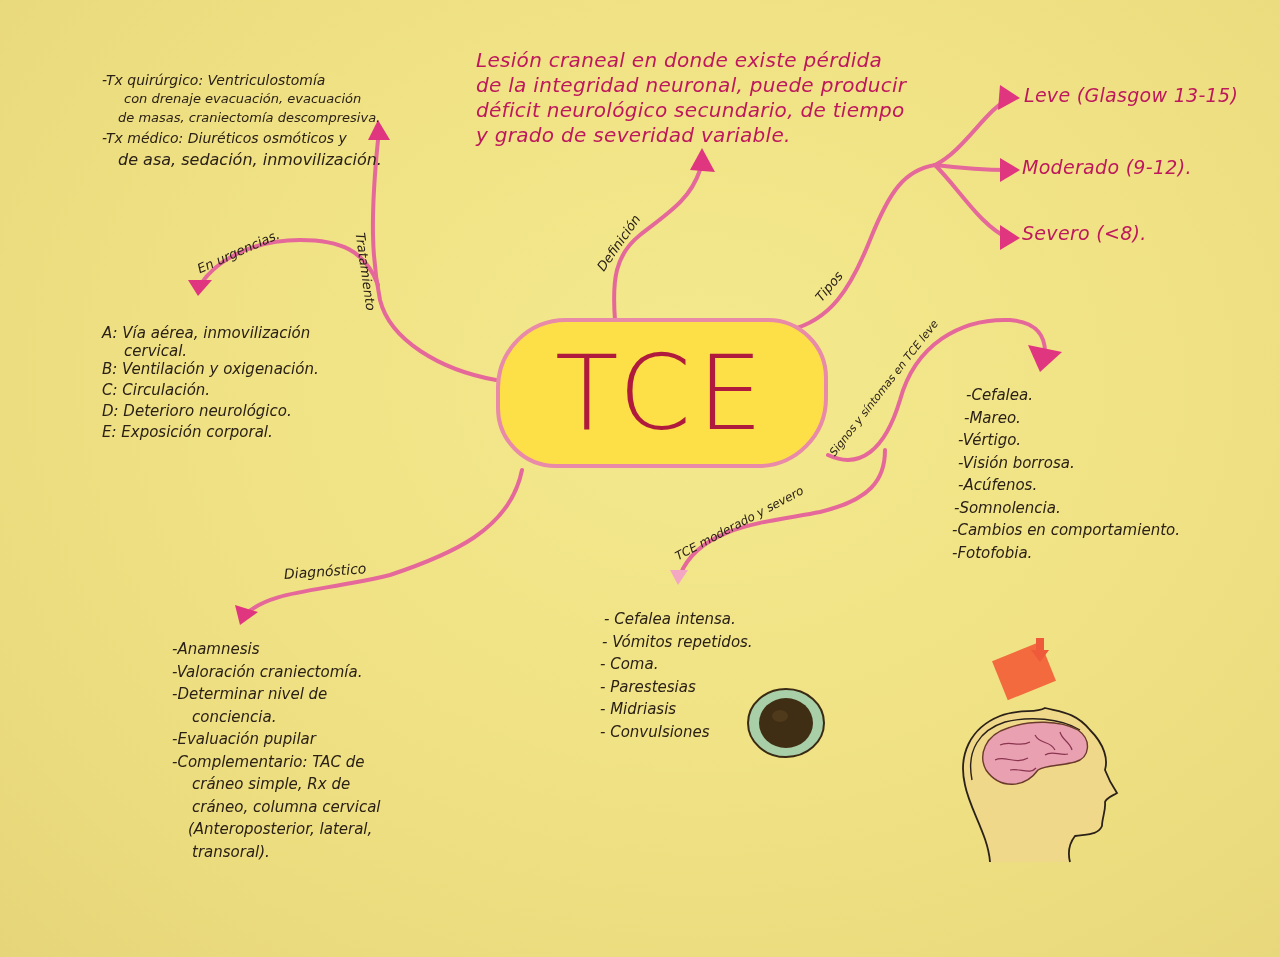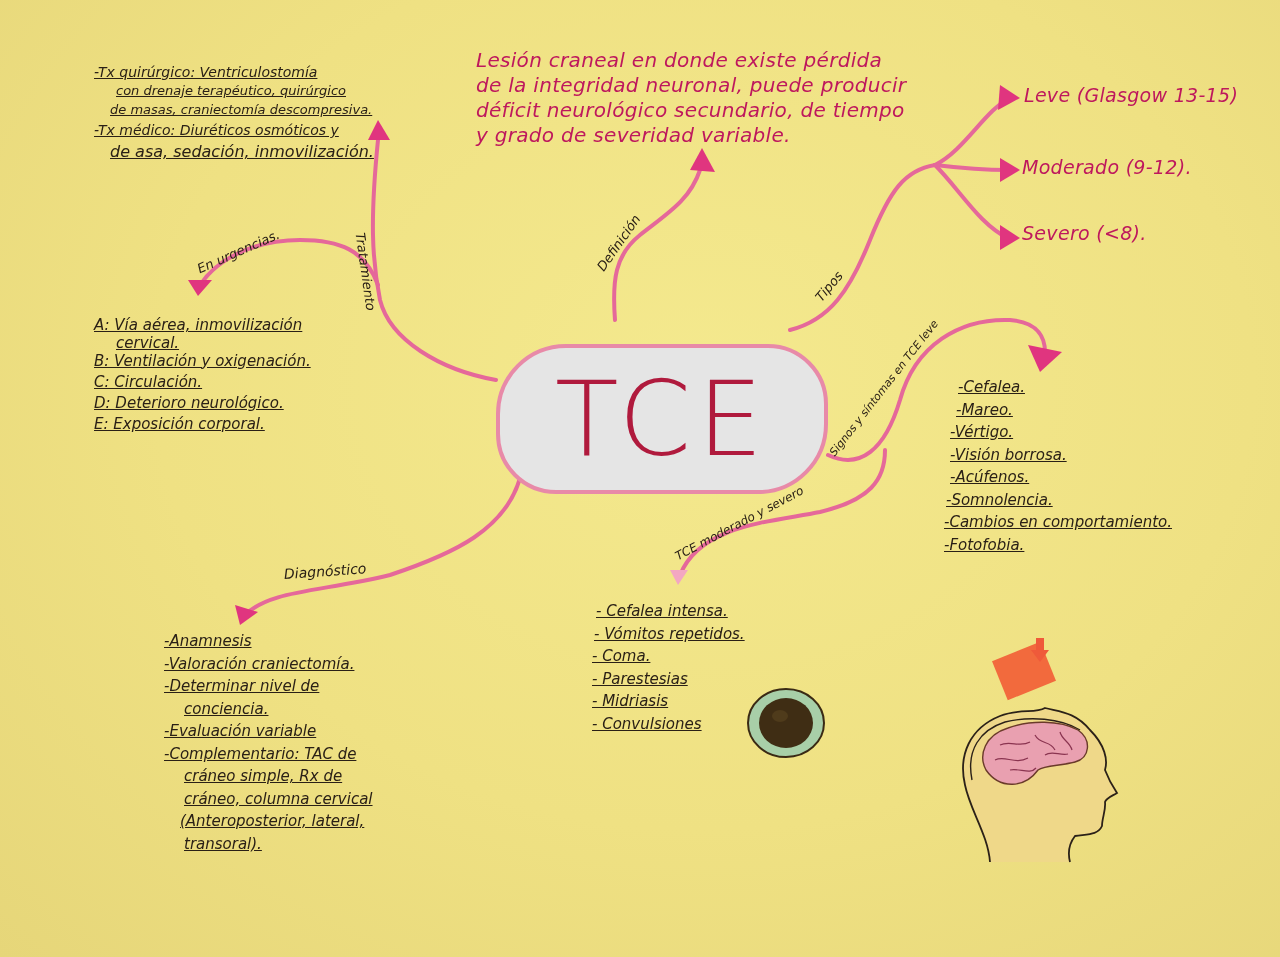--- a/index.html
+++ b/index.html
@@ -9,28 +9,28 @@
       font-family: "DejaVu Sans", sans-serif;
       color: #2a2016;
     }
     .canvas { position: absolute; left: 0; top: 0; width: 1280px; height: 957px; }
     svg.links { position: absolute; left: 0; top: 0; }
     .t { position: absolute; font-family: "DejaVu Sans", sans-serif; color: #be185d; line-height: 1.2; white-space: nowrap; }
     .hand { font-style: italic; letter-spacing: 0.3px; }
     .center-node {
       position: absolute; left: 496px; top: 318px; width: 332px; height: 150px;
       border: 4px solid #e88aa8; border-radius: 70px 60px 70px 60px;
-      background: #e5e5e5; box-sizing: border-box;
-      display: flex; align-items: center; justify-content: center; margin-top: 26px;
+      background: #fde047; box-sizing: border-box;
+      display: flex; align-items: center; justify-content: center;
     }
     .center-title {
       font-family: "DejaVu Sans", sans-serif; font-weight: 300; font-size: 104px;
       color: #b01a3d; letter-spacing: 6px; line-height: 1;
     }
-    .list { position: absolute; margin: 4px; padding: 0; list-style: none; text-decoration: underline; }
+    .list { position: absolute; margin: 12px; padding: 0; list-style: none; }
     .list li { font-size: 15px; font-style: italic; line-height: 1.5; white-space: nowrap; }
     .branch-label { position: absolute; font-size: 13px; font-style: italic; white-space: nowrap; transform-origin: left center; }
     .def-text { font-size: 20px; line-height: 1.25; }
   </style>
 </head>
 <body>
 
 <div class="canvas">
 
   <svg class="links" width="1280" height="957" viewBox="0 0 1280 957">
@@ -104,32 +104,32 @@
     <li>- Midriasis</li>
     <li>- Convulsiones</li>
   </ul>
 
   <span class="branch-label" style="left:284px; top:566px; transform: rotate(-4deg); font-size:14px;">Diagnóstico</span>
   <ul class="list" style="left:160px; top:626px;">
     <li>-Anamnesis</li>
     <li>-Valoración craniectomía.</li>
     <li>-Determinar nivel de</li>
     <li style="padding-left:20px">conciencia.</li>
-    <li>-Evaluación variable</li>
+    <li>-Evaluación pupilar</li>
     <li>-Complementario: TAC de</li>
     <li style="padding-left:20px">cráneo simple, Rx de</li>
     <li style="padding-left:20px">cráneo, columna cervical</li>
     <li style="padding-left:16px">(Anteroposterior, lateral,</li>
     <li style="padding-left:20px">transoral).</li>
   </ul>
 
   <span class="branch-label" style="left:360px; top:225px; transform: rotate(82deg); font-size:13px;">Tratamiento</span>
   <ul class="list" style="left:90px; top:58px;">
     <li style="font-size:14px; line-height:1.45">-Tx quirúrgico: Ventriculostomía</li>
-    <li style="font-size:13px; line-height:1.45; padding-left:22px">con drenaje terapéutico, quirúrgico</li>
+    <li style="font-size:13px; line-height:1.45; padding-left:22px">con drenaje evacuación, evacuación</li>
     <li style="font-size:13px; line-height:1.45; padding-left:16px">de masas, craniectomía descompresiva.</li>
     <li style="font-size:14px; line-height:1.45">-Tx médico: Diuréticos osmóticos y</li>
     <li style="font-size:16px; line-height:1.45; padding-left:16px">de asa, sedación, inmovilización.</li>
   </ul>
 
   <span class="branch-label" style="left:198px; top:262px; transform: rotate(-24deg); font-size:13px;">En urgencias.</span>
   <ul class="list" style="left:90px; top:312px;">
     <li style="line-height:1.3">A: Vía aérea, inmovilización</li>
     <li style="line-height:1.0; padding-left:22px">cervical.</li>
     <li style="line-height:1.4">B: Ventilación y oxigenación.</li>

